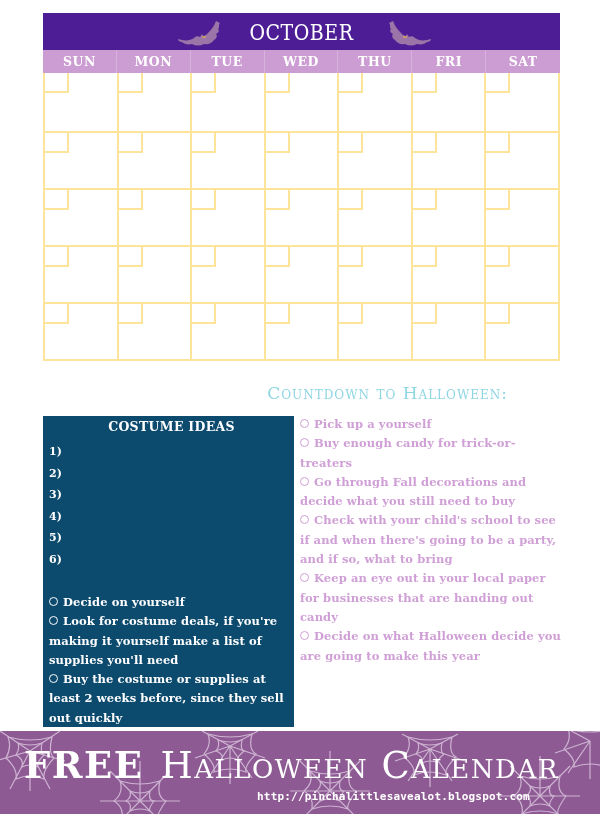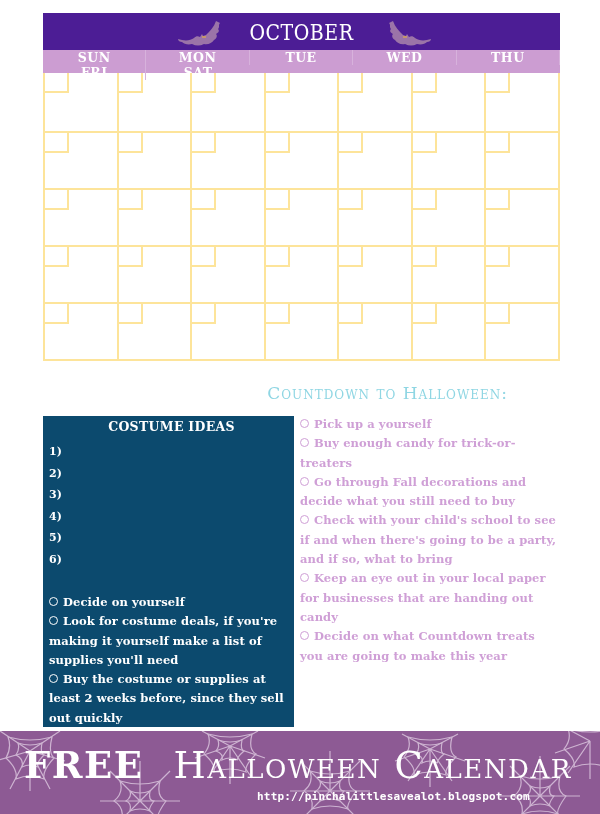--- a/index.html
+++ b/index.html
@@ -15,21 +15,21 @@
   .month-title {
     color: #ffffff; font-family: "DejaVu Serif", serif; font-size: 19px;
     letter-spacing: 0.5px; transform: scaleY(1.15);
   }
   .bat { position: absolute; top: 6px; width: 48px; height: 28px; }
   .bat.left { left: 133px; }
   .bat.right { left: 342px; transform: scaleX(-1); }
 
   .days-bar {
     height: 23px; background: #cc9dd2; display: grid;
-    grid-template-columns: repeat(5, 1fr);
+    grid-template-columns: repeat(7, 1fr);
   }
   .day-name {
     color: #ffffff; font-family: "DejaVu Serif", serif; font-weight: bold;
     font-size: 12.5px; display: flex; align-items: center; justify-content: center;
     border-right: 1px solid #d7b2dc; letter-spacing: 0.5px;
   }
   .day-name:last-child { border-right: none; }
 
   .grid {
     display: grid; grid-template-columns: repeat(7, 1fr);
@@ -86,21 +86,21 @@
   .banner {
     position: absolute; left: 0; top: 731px; width: 600px; height: 83px;
     background: #8d5a94; overflow: hidden;
   }
   .web-pattern { position: absolute; inset: 0; }
   .banner-title {
     position: absolute; left: 24px; top: 12px; white-space: nowrap;
     color: #ffffff; font-family: "DejaVu Serif", serif; font-size: 37px;
     font-variant: small-caps; letter-spacing: 1.5px;
   }
-  .banner-title .free { font-weight: bold; margin-right: 30px; }
+  .banner-title .free { font-weight: bold; margin-right: 17px; }
   .banner-url {
     position: absolute; left: 257px; top: 59px; color: #ffffff;
     font-family: "DejaVu Sans Mono", monospace; font-weight: bold; font-size: 11px;
     letter-spacing: 0.2px;
   }
 </style>
 </head>
 <body>
 
 <div class="calendar">
@@ -253,21 +253,21 @@
       <li><span class="bullet"></span><span>Buy the costume or supplies at least 2 weeks before, since they sell out quickly</span></li>
     </ul>
 </div>
 
 <ul class="right-list" id="right-list">
     <li><span class="bullet"></span><span>Pick up a yourself</span></li>
     <li><span class="bullet"></span><span>Buy enough candy for trick-or-treaters</span></li>
     <li><span class="bullet"></span><span>Go through Fall decorations and decide what you still need to buy</span></li>
     <li><span class="bullet"></span><span>Check with your child's school to see if and when there's going to be a party, and if so, what to bring</span></li>
     <li><span class="bullet"></span><span>Keep an eye out in your local paper for businesses that are handing out candy</span></li>
-    <li><span class="bullet"></span><span>Decide on what Countdown treats you are going to make this year</span></li>
+    <li><span class="bullet"></span><span>Decide on what Halloween decide you are going to make this year</span></li>
   </ul>
 
 <div class="banner">
   <svg class="web-pattern" viewBox="0 0 600 83" preserveAspectRatio="none">
     <g stroke="#d9c3dc" stroke-width="1.2" fill="none" opacity="0.85">
       <g transform="translate(30,20)">
           <path d="M0 0 L-30 -20 M0 0 L30 -20 M0 0 L-35 10 M0 0 L35 10 M0 0 L0 40 M0 0 L-20 38 M0 0 L20 38"></path>
           <path d="M-12 -8 Q0 -4 12 -8 Q10 2 14 4 Q6 12 8 16 Q0 12 -8 16 Q-6 8 -14 4 Q-10 -2 -12 -8 Z"></path>
           <path d="M-22 -14 Q0 -8 22 -14 Q18 2 24 7 Q12 20 14 28 Q0 22 -14 28 Q-12 18 -24 7 Q-18 -4 -22 -14 Z"></path>
         </g>

